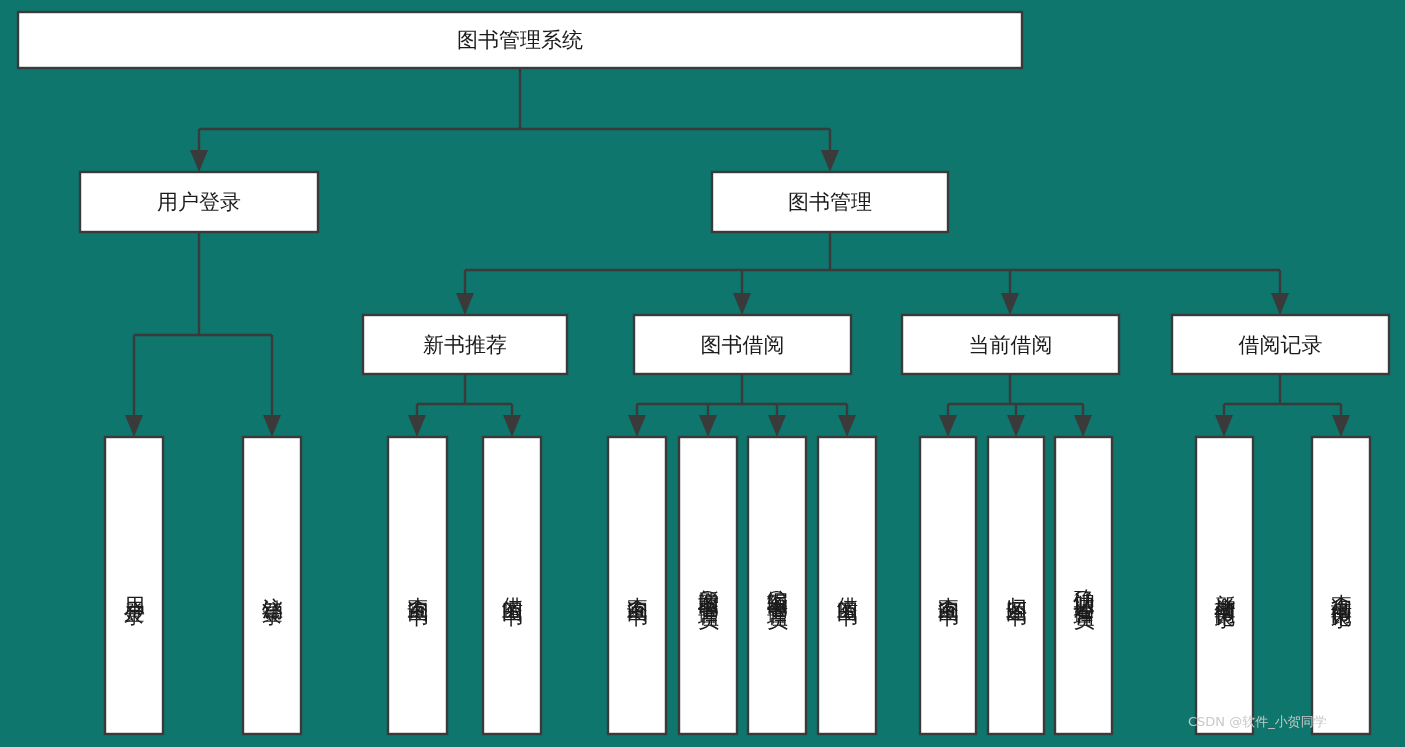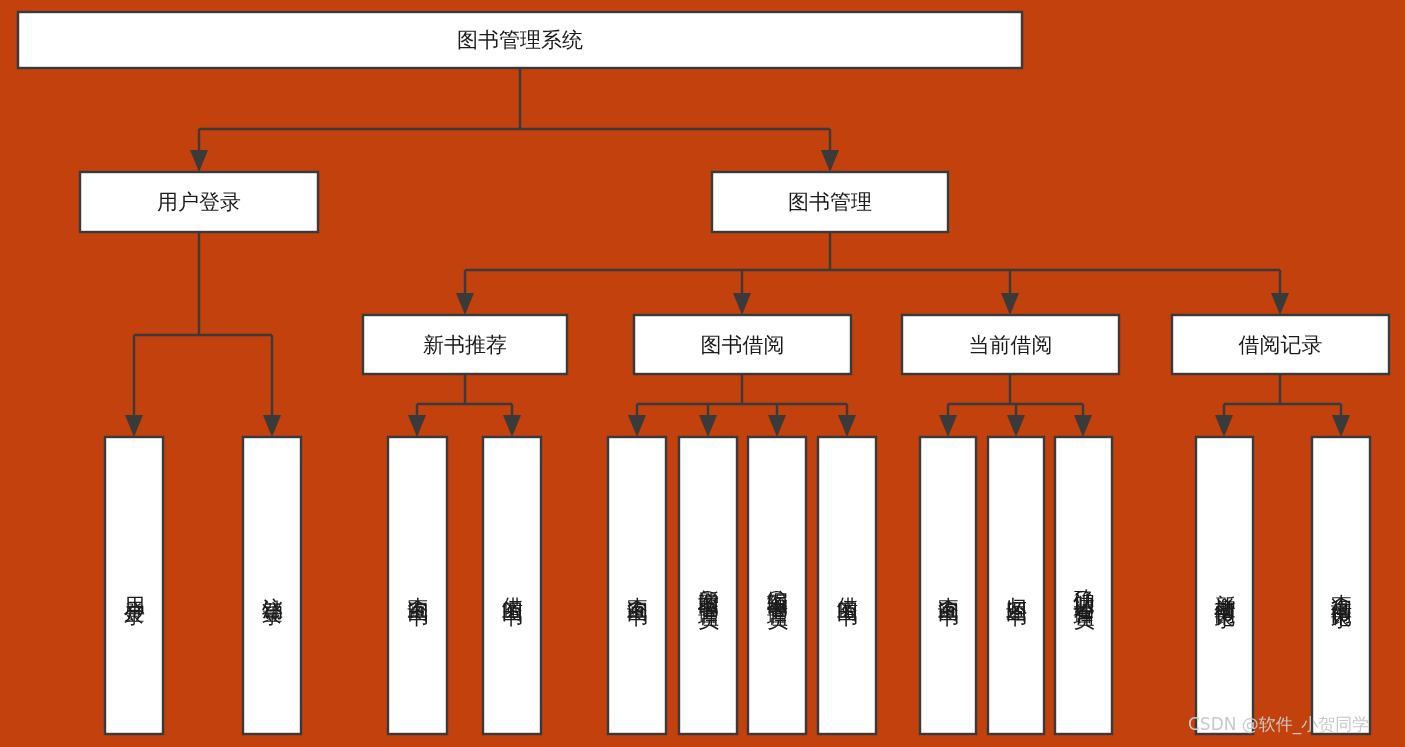--- a/index.html
+++ b/index.html
@@ -10,21 +10,21 @@
   body {
     width: 1405px;
     height: 747px;
     overflow: hidden;
     font-family: "DejaVu Sans", "Liberation Sans", sans-serif;
   }
   #diagram-root {
     position: relative;
     width: 1405px;
     height: 747px;
-    background: #c2410c;
+    background: #0f766e;
   }
   svg#tree-svg {
     position: absolute;
     top: 0;
     left: 0;
     width: 1405px;
     height: 747px;
     display: block;
   }
   .node-box {
@@ -61,21 +61,21 @@
     display: flex;
     align-items: center;
     justify-content: center;
     white-space: nowrap;
     pointer-events: none;
   }
   .watermark {
     position: absolute;
     color: #c9c9c9;
     font-family: "DejaVu Sans", "Liberation Sans", sans-serif;
-    font-size: 17px;
+    font-size: 13px;
     white-space: nowrap;
     left: 1188px;
     top: 713px;
   }
 </style>
 </head>
 <body>
 
 <div id="diagram-root">
   <svg id="tree-svg" viewBox="0 0 1405 747" xmlns="http://www.w3.org/2000/svg">

